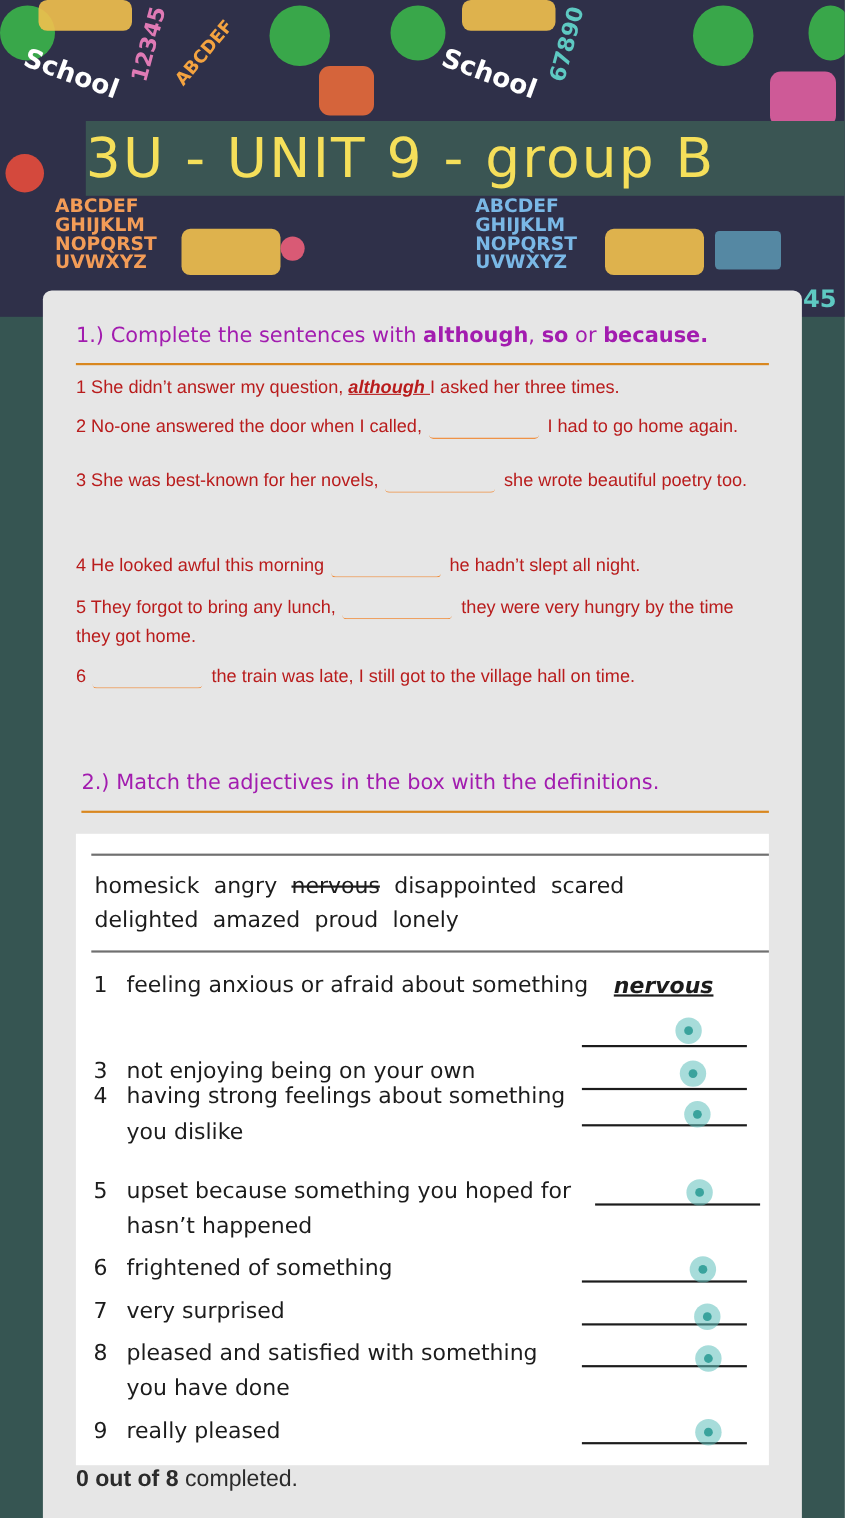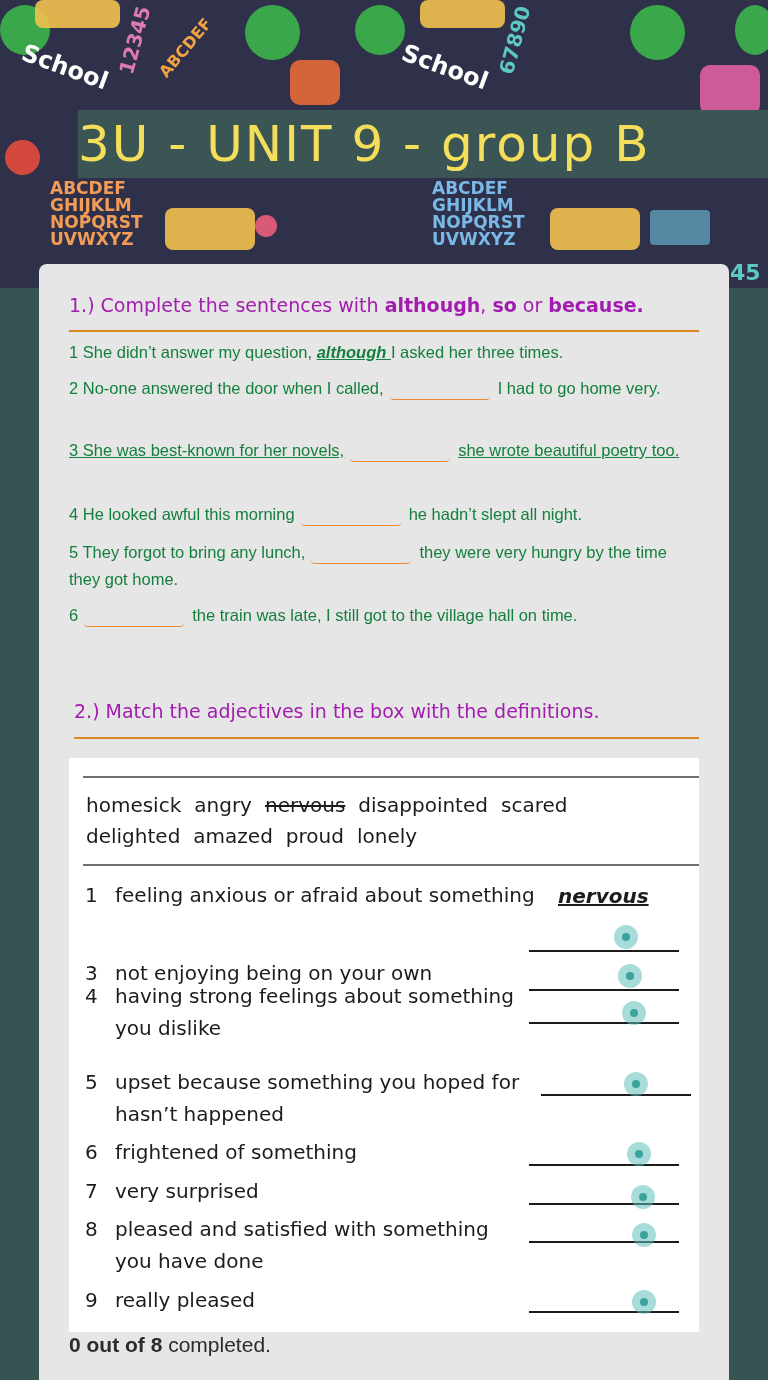--- a/index.html
+++ b/index.html
@@ -40,21 +40,21 @@
   }
   .section-title {
     position: absolute; left: 30px; color: #a21caf;
     font-family: "DejaVu Sans", sans-serif; font-size: 19px; white-space: nowrap;
   }
   .section-title b { font-weight: bold; }
   .rule {
     position: absolute; height: 1.5px; background: #d9871f;
   }
   .q {
-    position: absolute; left: 30px; width: 620px; color: #15803d;
+    position: absolute; left: 30px; width: 620px; color: #b91c1c;
     font-size: 16.5px; line-height: 27px;
   }
   .blank {
     display: inline-block; width: 100px; height: 20px; vertical-align: -6px;
     border-bottom: 1.5px solid #f08a36; border-radius: 0 0 4px 4px;
     margin: 0 8px 0 6px;
   }
   .answered {
     font-weight: bold; font-style: italic; text-decoration: underline;
   }
@@ -136,24 +136,24 @@
   </div>
   <div class="rule" style="left:30px;top:66px;width:630px;"></div>
 
   <div class="q" style="top:75px;">
     <span>1</span>
     <span>She didn’t answer my question, </span><span class="answered">although </span><span>I asked her three times.</span>
   </div>
 
   <div class="q" style="top:111px;">
     <span>2</span>
-    <span>No-one answered the door when I called,</span><span class="blank"></span><span>I had to go home very.</span>
-  </div>
-
-  <div class="q" style="top:173px;text-decoration:underline;">
+    <span>No-one answered the door when I called,</span><span class="blank"></span><span>I had to go home again.</span>
+  </div>
+
+  <div class="q" style="top:160px;">
     <span>3</span>
     <span>She was best-known for her novels,</span><span class="blank"></span><span>she wrote beautiful poetry too.</span>
   </div>
 
   <div class="q" style="top:237px;">
     <span>4</span>
     <span>He looked awful this morning</span><span class="blank"></span><span>he hadn’t slept all night.</span>
   </div>
 
   <div class="q" style="top:275px;">

